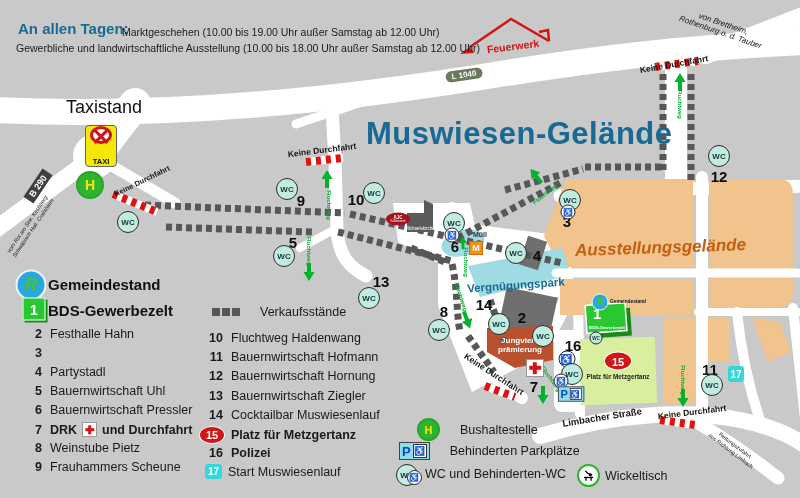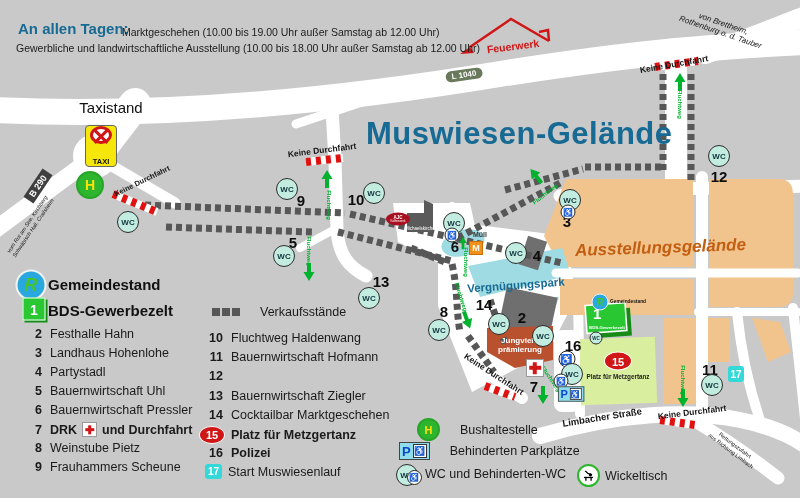--- a/index.html
+++ b/index.html
@@ -242,21 +242,21 @@
   <div class="abs flu" style="left:309px;top:251px;transform:translate(-50%,-50%) rotate(90deg)">Fluchtweg</div>
   <div class="abs flu" style="left:680px;top:104px;transform:translate(-50%,-50%) rotate(90deg)">Fluchtweg</div>
   <div class="abs flu" style="left:545px;top:194px;transform:translate(-50%,-50%) rotate(-38deg)">Fluchtweg</div>
   <div class="abs flu" style="left:461px;top:297px;transform:translate(-50%,-50%) rotate(72deg)">Fluchtweg</div>
   <div class="abs flu" style="left:551px;top:379px;transform:translate(-50%,-50%) rotate(55deg)">Fluchtweg</div>
   <div class="abs flu" style="left:466px;top:262px;transform:translate(-50%,-50%) rotate(90deg)">Fluchtweg</div>
   <div class="abs flu" style="left:683px;top:380px;transform:translate(-50%,-50%) rotate(90deg)">Fluchtweg</div>
 
   <div class="abs" style="left:513px;top:46px;color:#d01616;font-weight:bold;font-size:10.5px;white-space:nowrap;transform:translate(-50%,-50%) rotate(-7deg)">Feuerwerk</div>
 
-  <div class="abs" style="left:111px;top:107px;font-size:15px;font-weight:normal;transform:translate(-50%,-50%)">Taxistand</div>
+  <div class="abs" style="left:104px;top:107px;font-size:18px;font-weight:normal;transform:translate(-50%,-50%)">Taxistand</div>
   <div class="abs taxi" style="left:101px;top:146px;transform:translate(-50%,-50%)">
     <span class="nostop"></span>
     <b>TAXI</b>
   </div>
   <div class="abs hstop ctr" style="left:90px;top:185px;width:24px;height:24px;font-size:14px">
       <span>H</span>
     </div>
 
   <div class="abs tiny" style="left:480px;top:234px;font-size:7px;font-weight:bold;color:#333;transform:translate(-50%,-50%)">Müll</div>
   <div class="abs msq ctr" style="left:476px;top:248px;width:12px;height:12px">
@@ -370,21 +370,20 @@
       <span>1</span>
     </div>
   <div class="abs lg-title" style="left:48px;top:302px">BDS-Gewerbezelt</div>
 
   <div class="lrow" style="left:22px;top:327px">
       <span class="lnum">2</span>
       <span class="lname">Festhalle Hahn</span>
     </div>
   <div class="lrow" style="left:22px;top:346px">
       <span class="lnum">3</span>
-      <span class="lname">Landhaus Hohenlohe</span>
     </div>
   <div class="lrow" style="left:22px;top:365px">
       <span class="lnum">4</span>
       <span class="lname">Partystadl</span>
     </div>
   <div class="lrow" style="left:22px;top:384px">
       <span class="lnum">5</span>
       <span class="lname">Bauernwirtschaft Uhl</span>
     </div>
   <div class="lrow" style="left:22px;top:403px">
@@ -417,28 +416,29 @@
   <div class="lrow" style="left:203px;top:331px">
       <span class="lnum">10</span>
       <span class="lname">Fluchtweg Haldenwang</span>
     </div>
   <div class="lrow" style="left:203px;top:350px">
       <span class="lnum">11</span>
       <span class="lname">Bauernwirtschaft Hofmann</span>
     </div>
   <div class="lrow" style="left:203px;top:369px">
       <span class="lnum">12</span>
+      <span class="lname">Bauernwirtschaft Hornung</span>
     </div>
   <div class="lrow" style="left:203px;top:389px">
       <span class="lnum">13</span>
       <span class="lname">Bauernwirtschaft Ziegler</span>
     </div>
   <div class="lrow" style="left:203px;top:408px">
       <span class="lnum">14</span>
-      <span class="lname">Cocktailbar Marktgeschehen</span>
+      <span class="lname">Cocktailbar Muswiesenlauf</span>
     </div>
   <div class="lrow" style="left:199px;top:426px;gap:6px">
     <span class="oval15" style="width:24px;height:16px">
         <span>15</span>
       </span>
     <span class="lname b">Platz für Metzgertanz</span>
   </div>
   <div class="lrow" style="left:203px;top:446px">
       <span class="lnum">16</span>
       <span class="lname b">Polizei</span>

